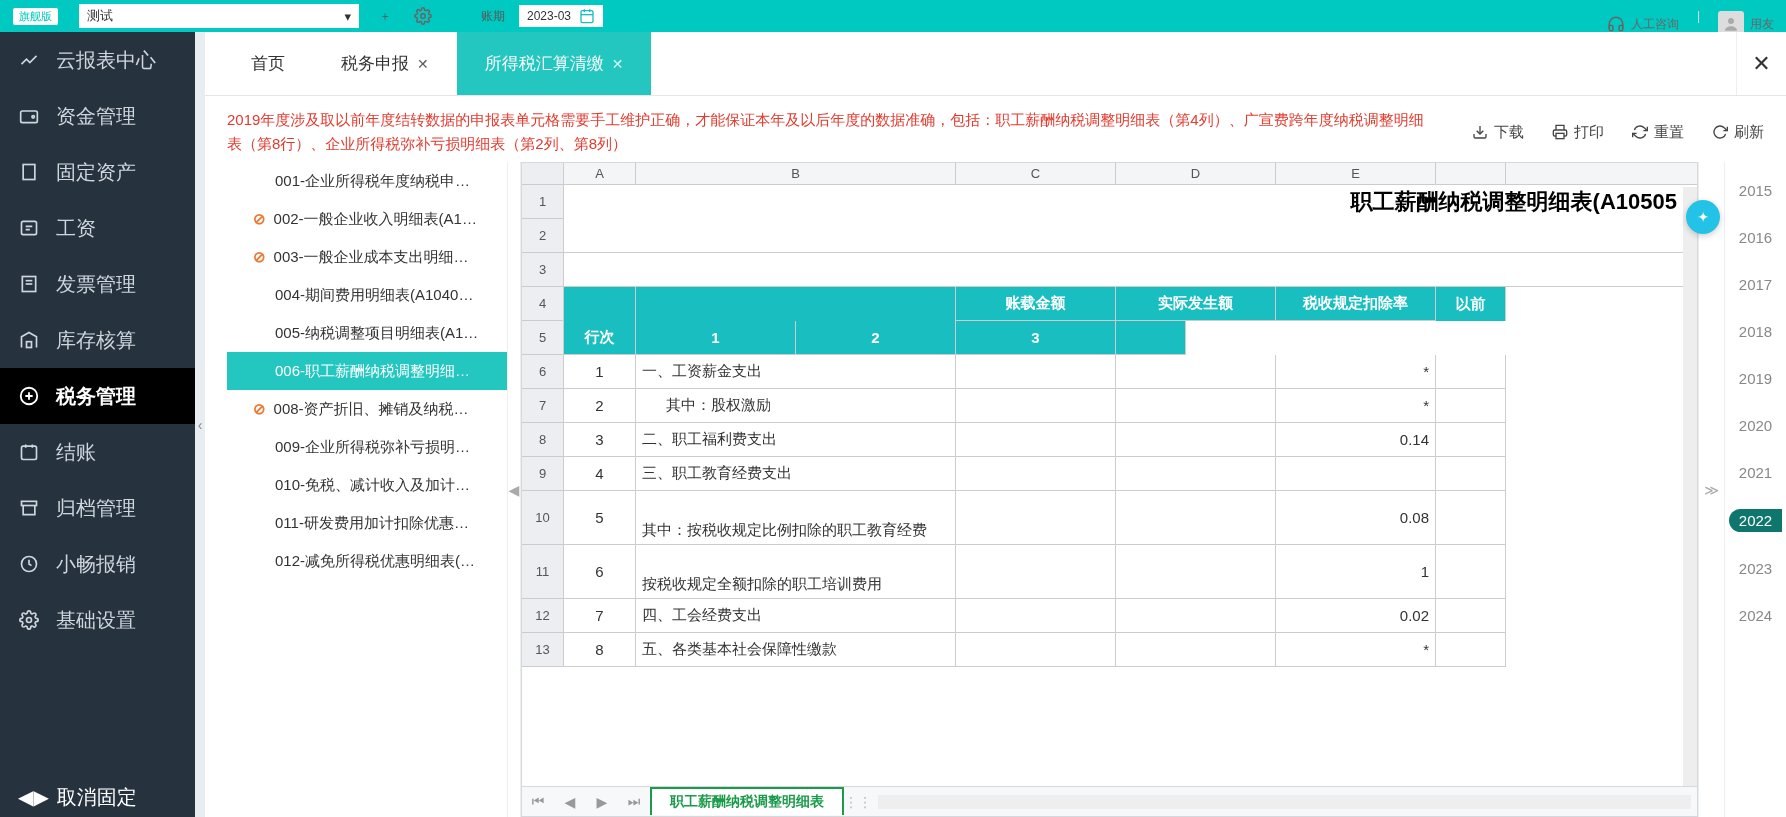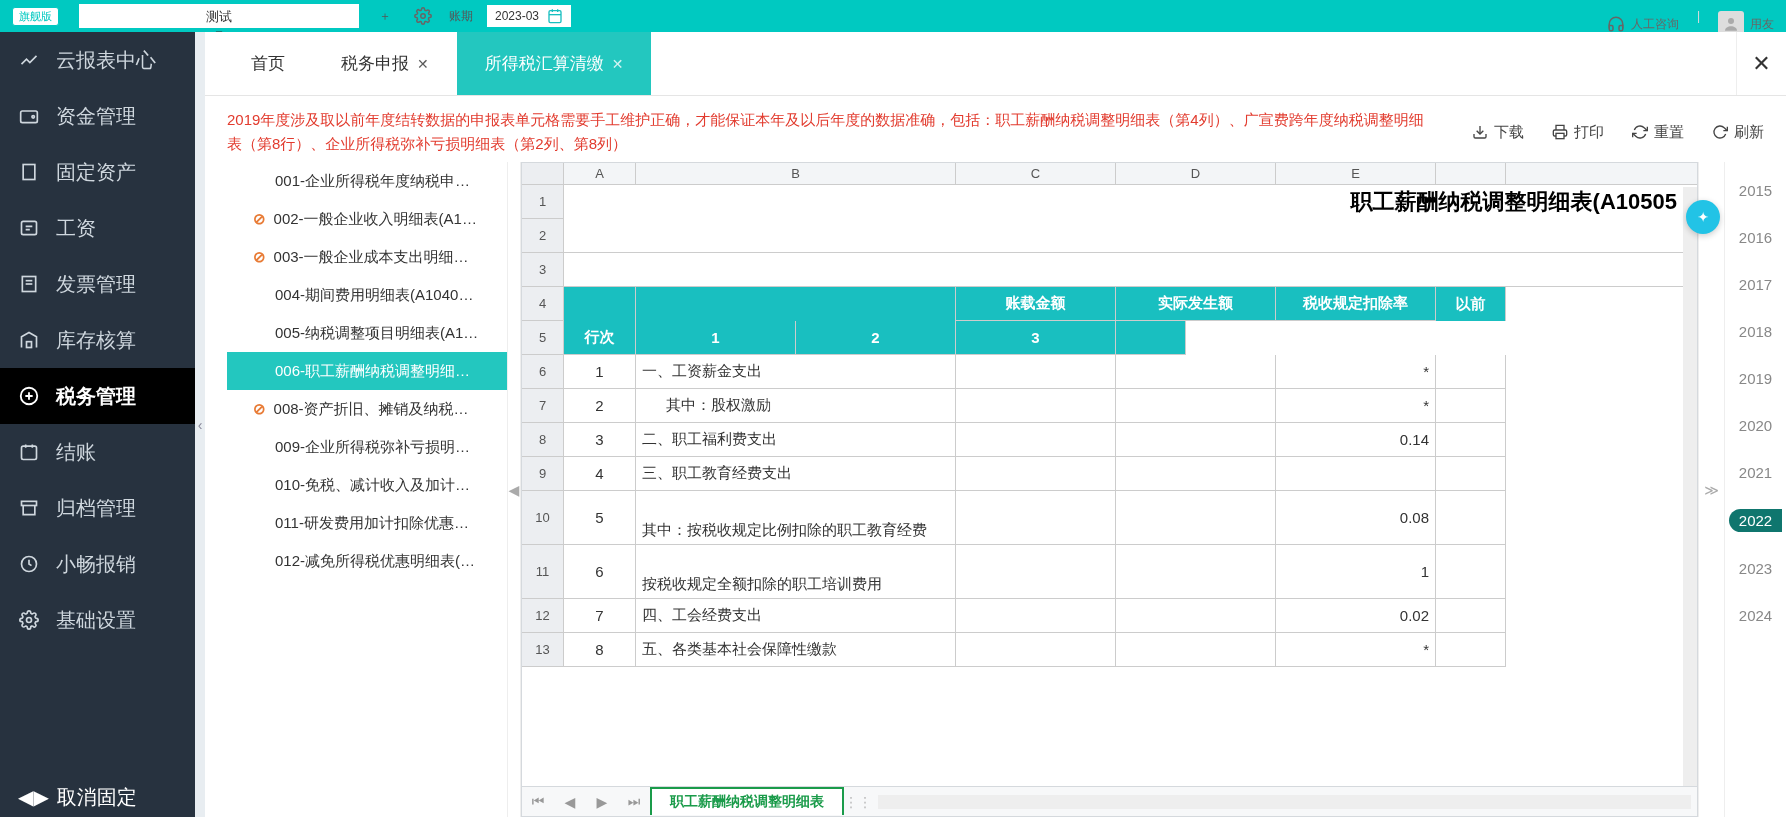--- a/index.html
+++ b/index.html
@@ -4,23 +4,23 @@
 <style>
 * { box-sizing: border-box; margin: 0; padding: 0; }
 body { font-family: "Microsoft YaHei", Arial, sans-serif; font-size: 14px; color: #333; background: #fff; overflow: hidden; }
 .app { display: flex; flex-direction: column; height: 817px; width: 1786px; }
 
 
 .topbar { height: 32px; background: #00c9c1; display: flex; align-items: center; padding: 0 12px; color: #fff; font-size: 12px; justify-content: space-between; }
 .topbar-left { display: flex; align-items: center; gap: 8px; }
 .edition-badge { background: #fff; color: #00c9c1; padding: 1px 6px; border-radius: 3px; font-size: 11px; border: 1px solid #00c9c1; }
 .topbar-mid { flex: 1; display: flex; align-items: center; gap: 14px; margin-left: 20px; }
-.company-select { background: #fff; color: #333; border: none; padding: 4px 8px; width: 280px; height: 24px; font-size: 13px; display: flex; align-items: center; justify-content: space-between; flex-direction: column; }
+.company-select { background: #fff; color: #333; border: none; padding: 4px 8px; width: 280px; height: 24px; font-size: 13px; display: flex; align-items: center; justify-content: space-between; }
 .topbar-icon { width: 24px; height: 24px; display: flex; align-items: center; justify-content: center; cursor: pointer; color: #555; }
-.period-label { color: #555; }
+.period-label { color: #555; margin-left: 32px; }
 .period-box { background: #fff; color: #333; padding: 3px 8px; display: flex; gap: 8px; align-items: center; }
 .topbar-right { display: flex; align-items: center; gap: 18px; color: #666; }
 .topbar-right .item { display: flex; gap: 6px; align-items: center; cursor: pointer; margin-top: 16px; }
 .avatar { width: 26px; height: 26px; background: #ddd; border-radius: 3px; display: flex; align-items: center; justify-content: center; }
 
 
 .main { flex: 1; display: flex; overflow: hidden; }
 
 
 .sidebar { width: 195px; background: #27323f; color: #cfd7de; display: flex; flex-direction: column; font-size: 20px; }

